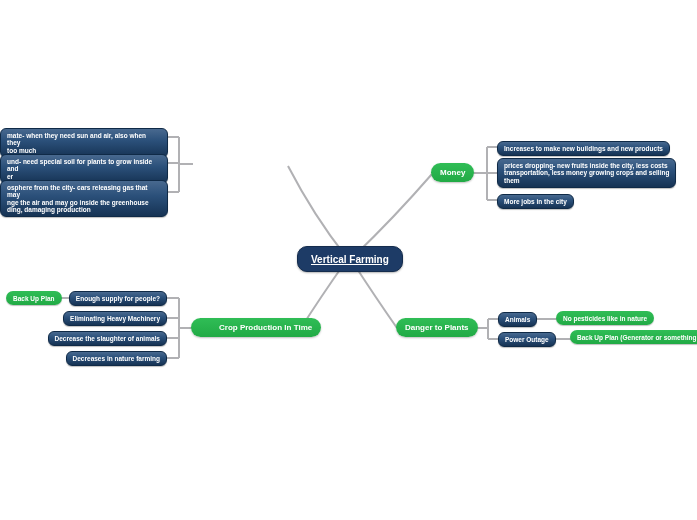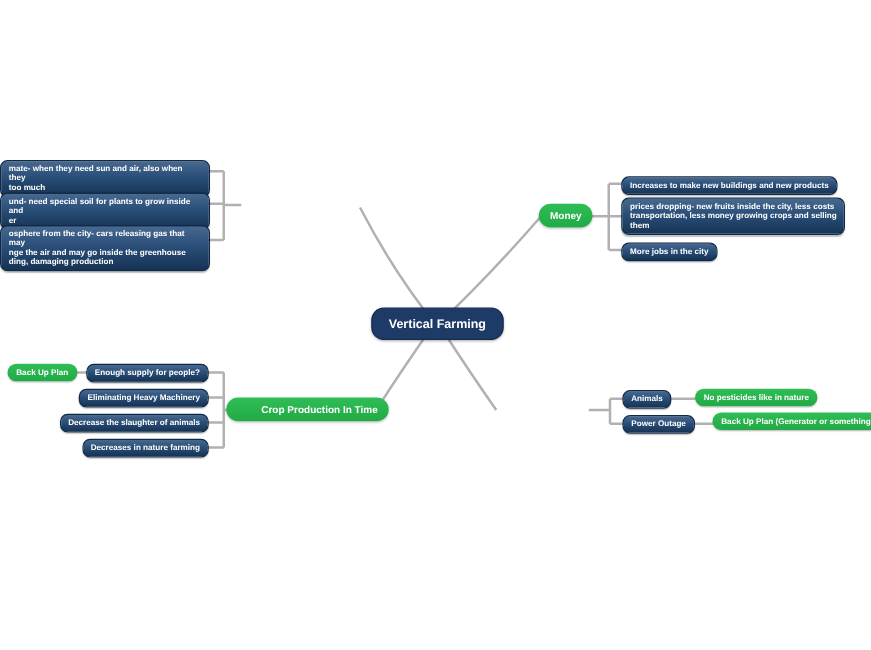--- a/index.html
+++ b/index.html
@@ -14,33 +14,33 @@
         box-shadow:0 1px 1px rgba(0,0,0,.25);}
   .navy.nowrap{white-space:nowrap;}
   .green{background:linear-gradient(180deg,#30bd56,#21aa45);border-radius:10px;
          font-size:8px;padding:5px 9px;white-space:nowrap;
          box-shadow:0 1px 2px rgba(0,0,0,.25);}
   .green-sm{background:linear-gradient(180deg,#30bd56,#21aa45);border-radius:8px;
             font-size:6.5px;padding:3.5px 7px;white-space:nowrap;
             box-shadow:0 1px 1px rgba(0,0,0,.25);}
   .central{background:#1d3b66;border:1px solid #142c4d;border-radius:10px;
            font-size:10px;padding:6.5px 13px;white-space:nowrap;
-           box-shadow:0 1px 2px rgba(0,0,0,.3);}
+           box-shadow:0 1px 2px rgba(0,0,0,.3);text-decoration:underline;}
 
   
   .p-central{left:297px;top:246px;}
   .p-growing{left:191px;top:155px;}
   .p-money{left:431px;top:163px;}
   .p-climate{right:529px;top:128px;}
   .p-ground{right:529px;top:154px;}
   .p-atmosphere{right:529px;top:180px;}
   .p-increases{left:497px;top:141px;}
   .p-prices{left:497px;top:158px;}
   .p-jobs{left:497px;top:194px;}
-  .p-crop{left:181px;top:318px;padding-left:28px;}
+  .p-crop{left:191px;top:318px;padding-left:28px;}
   .p-backup1{left:6px;top:291px;}
   .p-enough{right:530px;top:291px;}
   .p-eliminating{right:530px;top:311px;}
   .p-decrease{right:530px;top:331px;}
   .p-decreases{right:530px;top:351px;}
   .p-danger{left:396px;top:318px;}
   .p-animals{left:498px;top:312px;}
   .p-power{left:498px;top:332px;}
   .p-nopesticides{left:556px;top:311px;}
   .p-backup2{left:570px;top:330px;}
@@ -85,18 +85,19 @@
 them</div>
   <div class="node navy nowrap p-jobs">More jobs in the city</div>
 
   <div class="node green p-crop">Crop Production In Time</div>
   <div class="node green-sm p-backup1">Back Up Plan</div>
   <div class="node navy nowrap p-enough">Enough supply for people?</div>
   <div class="node navy nowrap p-eliminating">Eliminating Heavy Machinery</div>
   <div class="node navy nowrap p-decrease">Decrease the slaughter of animals</div>
   <div class="node navy nowrap p-decreases">Decreases in nature farming</div>
 
+  <div class="node green p-danger">Danger to Plants</div>
   <div class="node navy nowrap p-animals">Animals</div>
   <div class="node navy nowrap p-power">Power Outage</div>
   <div class="node green-sm p-nopesticides">No pesticides like in nature</div>
   <div class="node green-sm p-backup2">Back Up Plan (Generator or something</div>
 
 </div>
 
 </body></html>

